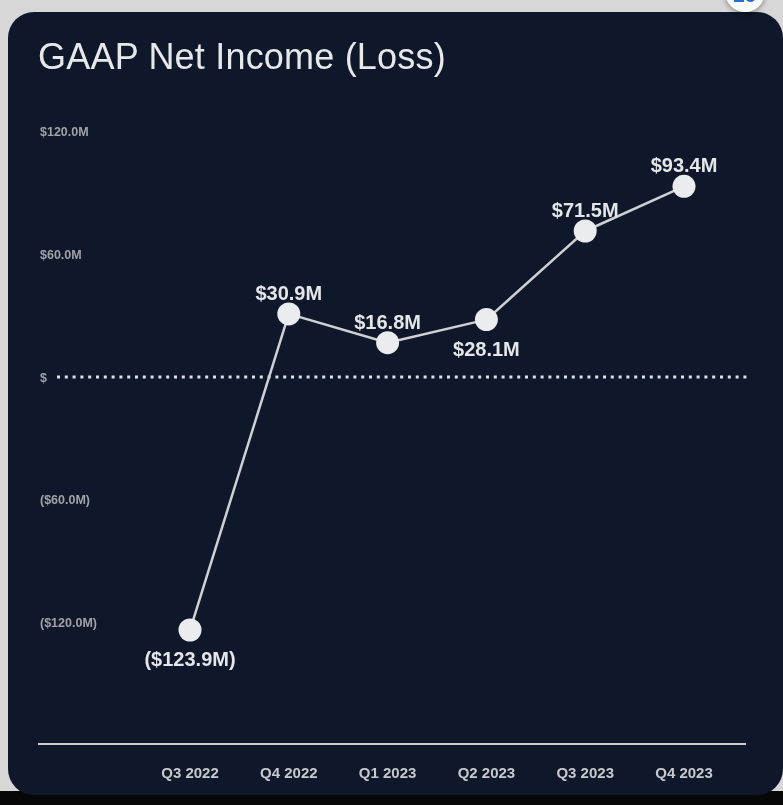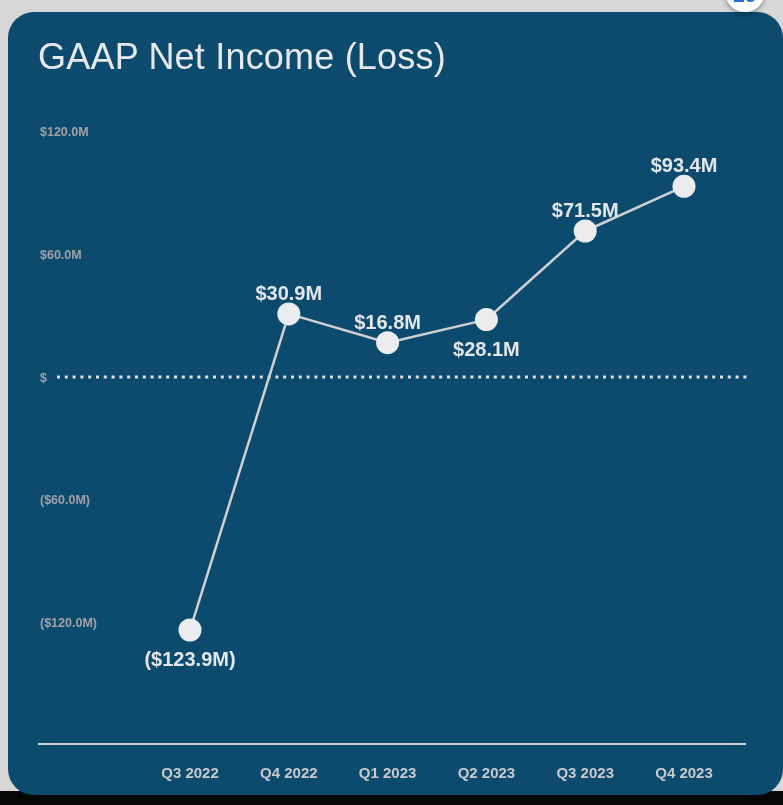--- a/index.html
+++ b/index.html
@@ -24,21 +24,21 @@
     height: 14px;
     background: #070708;
     z-index: 0;
   }
   .chart-card {
     position: absolute;
     left: 8px;
     top: 12px;
     width: 775px;
     height: 783px;
-    background: #0c4a6e;
+    background: #0f172a;
     border-radius: 26px;
     z-index: 1;
   }
   .chart-title {
     position: absolute;
     left: 30px;
     top: 24px;
     font-size: 36px;
     font-weight: 400;
     letter-spacing: 0.2px;

